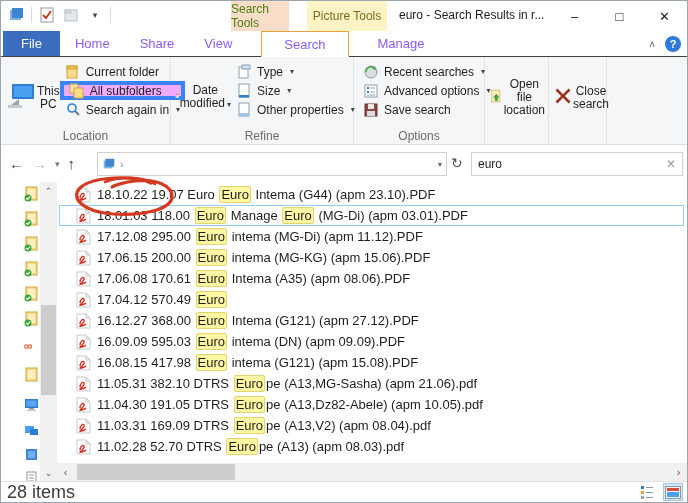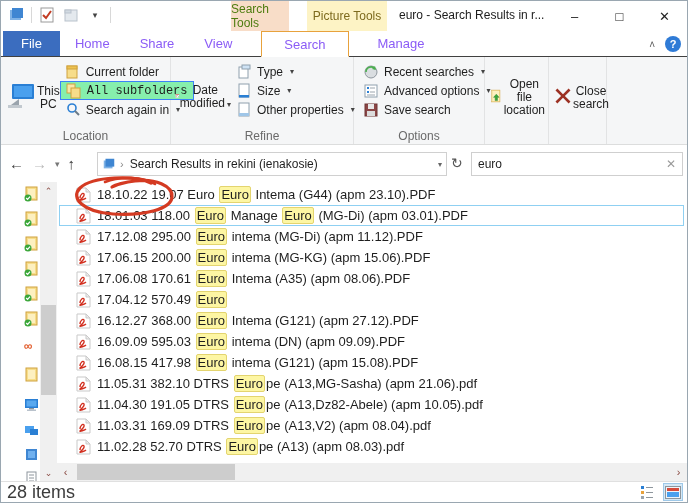--- a/index.html
+++ b/index.html
@@ -36,21 +36,21 @@
               font-size:11px; font-weight:bold; display:flex; align-items:center; justify-content:center; }
 
   
   .ribbon { position:relative; height:88px; background:#f5f6f7; border-bottom:1px solid #dcdddd; display:flex; }
   .rgroup { position:relative; height:100%; border-right:1px solid #e2e3e4; padding:3px 4px 16px 4px; display:flex; }
   .rgroup-label { position:absolute; bottom:1px; left:0; right:0; text-align:center; color:#6a6a6a; font-size:12px; }
   .bigbtn { width:56px; display:flex; flex-direction:row; align-items:center; padding-top:4px; }
   .bigbtn .blabel { text-align:center; line-height:13px; color:#1f1f1f; margin-top:3px; }
   .stack { display:flex; flex-direction:column; justify-content:flex-start; padding-top:2px; }
   .smallbtn { display:flex; align-items:center; gap:5px; height:19px; padding:0 5px; color:#1f1f1f; white-space:nowrap; }
-  .smallbtn.sel { background:#86efac; border:1px solid #3b82f6;font-family:Liberation Mono, monospace; }
+  .smallbtn.sel { background:#f0abfc; border:4px solid #3b82f6; }
   .drop { font-size:8px; color:#444; margin-left:2px; }
   .ric { width:16px; height:16px; flex:0 0 16px; }
   .bic { width:32px; height:32px; }
 
   
   .addrbar { position:relative; height:37px; background:#fff; display:flex; align-items:center; }
   .navarrows { display:flex; align-items:center; gap:8px; padding:0 8px 0 8px; }
   .arr { font-size:15px; color:#3d3d3d; }
   .arr.dis { color:#b9b9b9; }
   .arr.small { font-size:9px; color:#777; }
@@ -298,21 +298,20 @@
       <span class="arr dis">→</span>
       <span class="arr small">▾</span>
       <span class="arr">↑</span>
     </div>
     <div class="addrbox">
       <svg width="14" height="14" viewBox="0 0 16 16">
         <rect x="2" y="4" width="10" height="9" fill="#7fb2e5"></rect>
           <rect x="4" y="2" width="10" height="9" fill="#3f86d2"></rect>
         </svg>
       <span class="crumb-sep">›</span>
-      <span class="crumb">Search Results in rekini (ienakosie)</span>
       <span class="addr-drop">▾</span>
     </div>
     <span class="refresh">↻</span>
     <div class="searchbox">
       <span class="sval">euro</span>
       <span class="sclear">✕</span>
     </div>
   </div>
 
   <div class="main">

